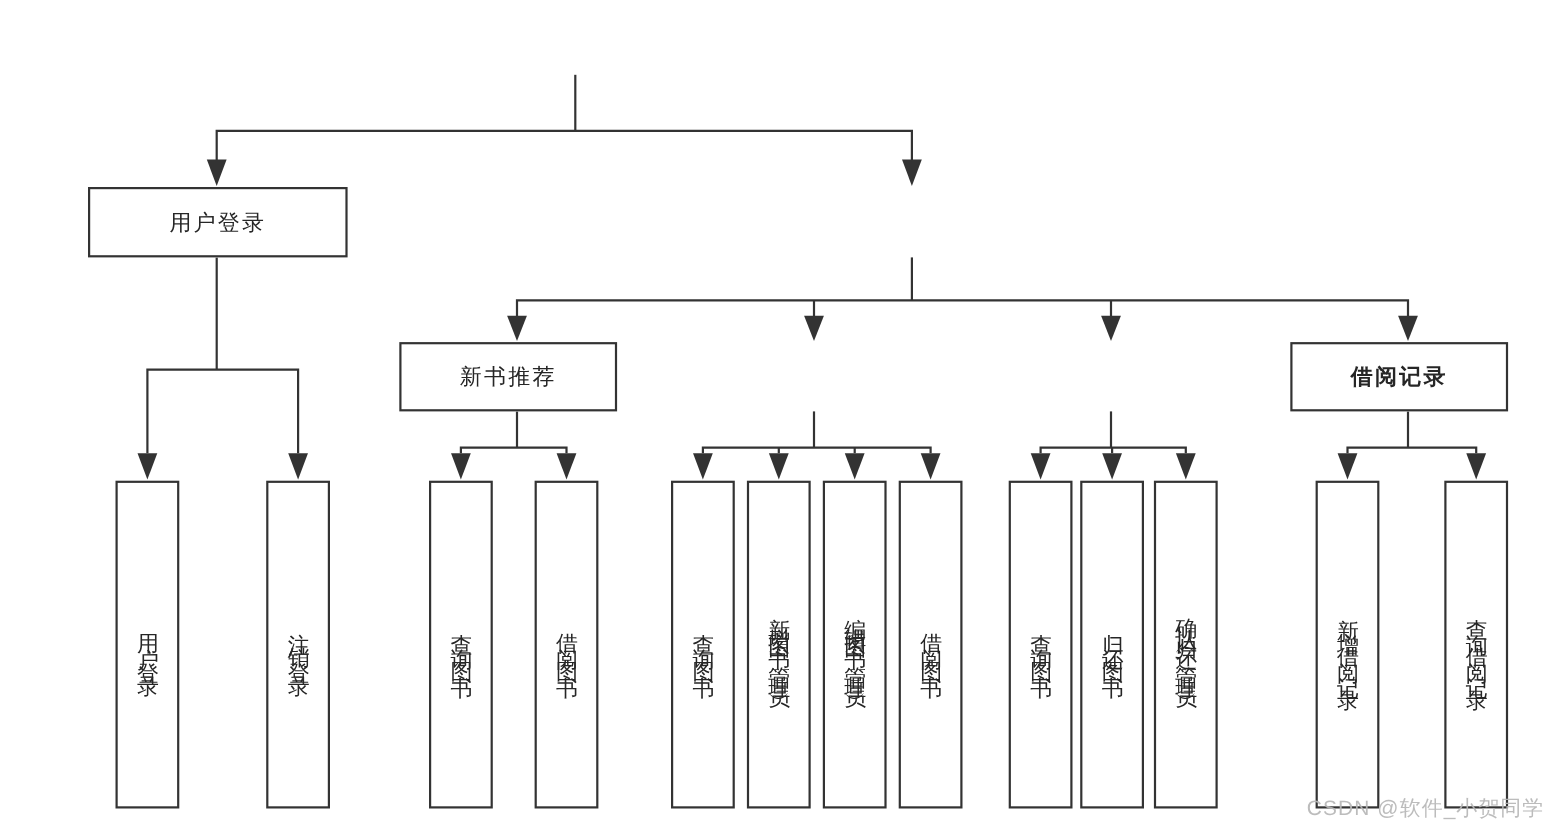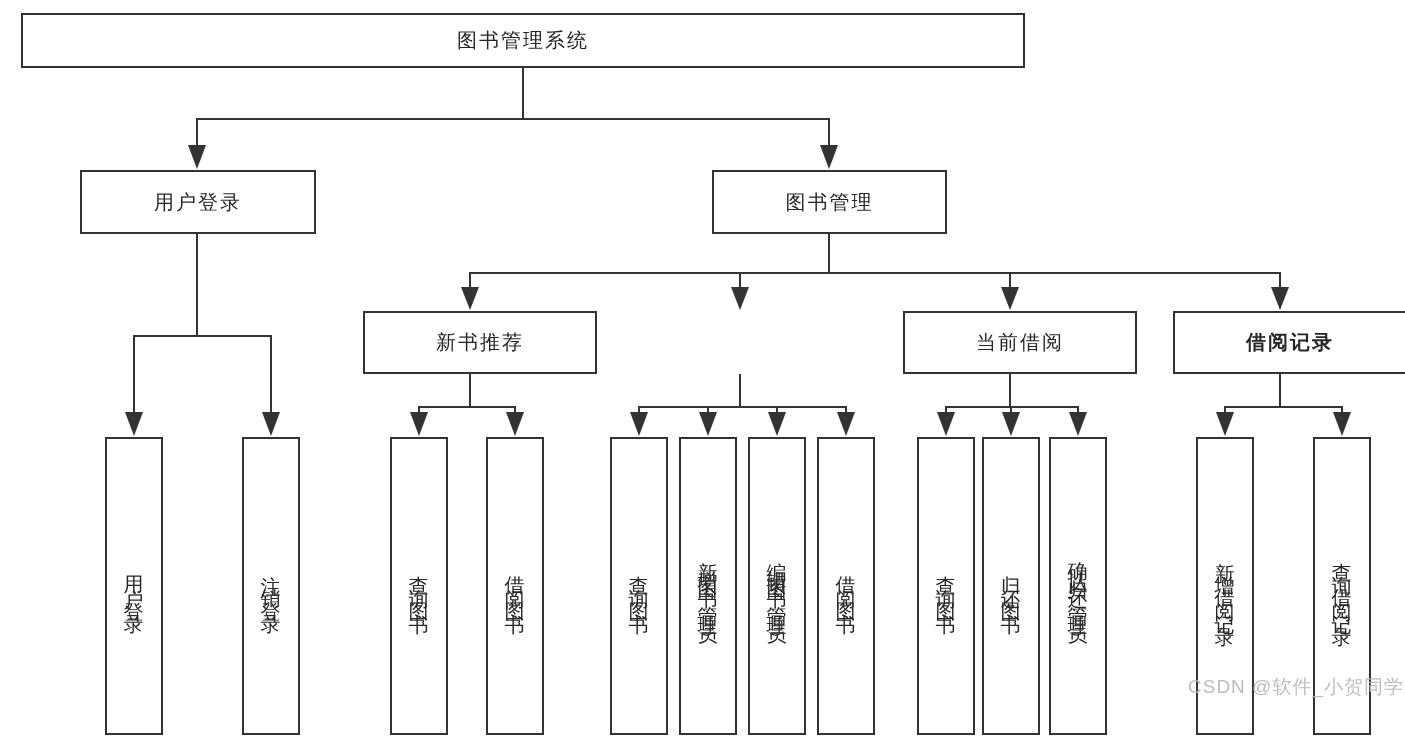--- a/index.html
+++ b/index.html
@@ -28,21 +28,21 @@
   }
   .node .lbl {
     font-size: 20px;
     color: #262626;
     letter-spacing: 2px;
     white-space: nowrap;
   }
   .node-root   { left: 21px;   top: 13px;  width: 1004px; height: 55px; }
   .node-l1-a   { left: 80px;   top: 170px; width: 236px;  height: 64px; }
   .node-l1-b   { left: 712px;  top: 170px; width: 235px;  height: 64px; }
-  .node-l2     { top: 311px; height: 63px; width: 234px; }
+  .node-l2     { top: 311px; height: 63px; width: 198px; }
   .node-l2-0   { left: 363px; }
   .node-l2-1   { left: 633px; }
   .node-l2-2   { left: 903px; }
   .node-l2-3   { left: 1173px; font-weight: bold; }
   .leaf {
     position: absolute;
     top: 437px;
     width: 58px;
     height: 298px;
     box-sizing: border-box;
@@ -72,21 +72,21 @@
   .leaf-bb-2 { left: 748px; }
   .leaf-bb-3 { left: 817px; }
   .leaf-cb-0 { left: 917px; }
   .leaf-cb-1 { left: 982px; }
   .leaf-cb-2 { left: 1049px; }
   .leaf-br-0 { left: 1196px; }
   .leaf-br-1 { left: 1313px; }
   .watermark {
     position: absolute;
     left: 1188px;
-    top: 674px;
+    top: 722px;
     font-size: 19px;
     letter-spacing: 1px;
     color: rgba(182, 182, 182, 0.92);
     white-space: nowrap;
     z-index: 10;
   }
 </style>
 </head>
 <body>
 
@@ -137,37 +137,28 @@
       <polygon points="768,412 786,412 777,436"></polygon>
       <polygon points="837,412 855,412 846,436"></polygon>
       <polygon points="937,412 955,412 946,436"></polygon>
       <polygon points="1002,412 1020,412 1011,436"></polygon>
       <polygon points="1069,412 1087,412 1078,436"></polygon>
       <polygon points="1216,412 1234,412 1225,436"></polygon>
       <polygon points="1333,412 1351,412 1342,436"></polygon>
     </g>
   </svg>
 
-  <div class="node node-root">
-    <span class="lbl">图书管理系统</span>
-  </div>
 
   <div class="node node-l1-a">
     <span class="lbl">用户登录</span>
   </div>
-  <div class="node node-l1-b">
-    <span class="lbl">图书管理</span>
-  </div>
 
   <div class="node node-l2 node-l2-0">
     <span class="lbl">新书推荐</span>
   </div>
-  <div class="node node-l2 node-l2-2">
-    <span class="lbl">当前借阅</span>
-  </div>
   <div class="node node-l2 node-l2-3">
     <span class="lbl">借阅记录</span>
   </div>
 
   <div class="leaf leaf-ul-0">
     <span class="vtext">用户登录</span>
   </div>
   <div class="leaf leaf-ul-1">
     <span class="vtext">注销登录</span>
   </div>

